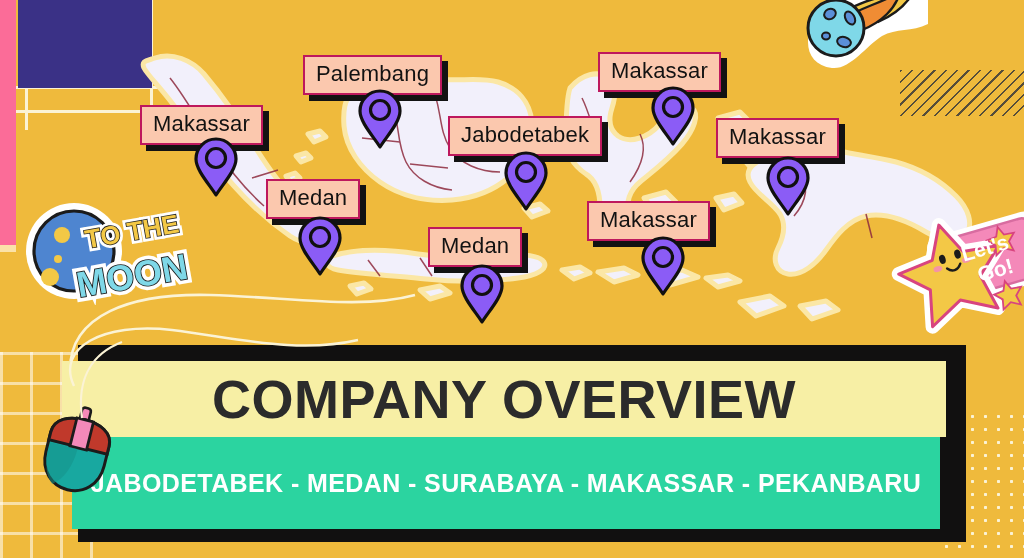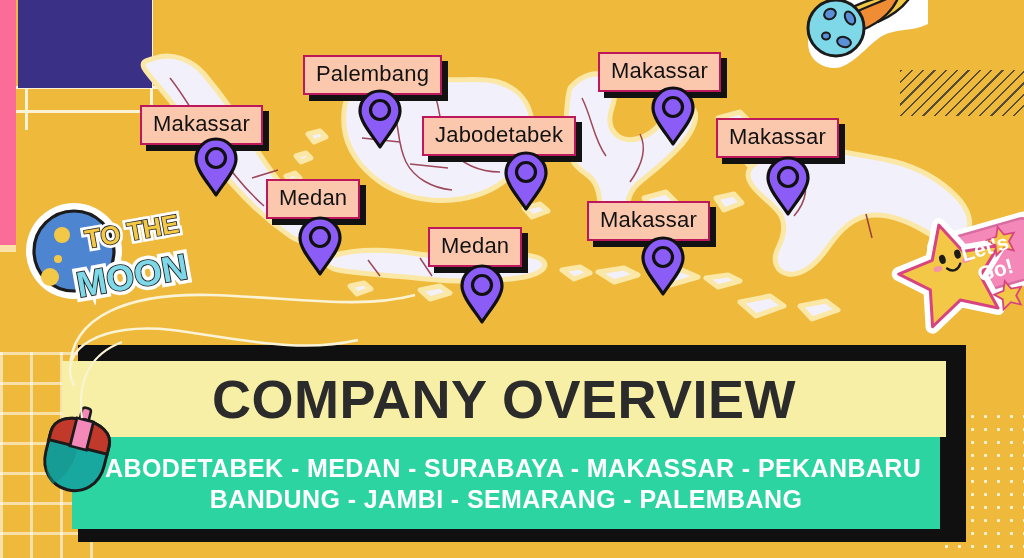--- a/index.html
+++ b/index.html
@@ -240,21 +240,21 @@
       <div class="clabel" style="left: 303px; top: 55px;">Palembang</div>
       <svg class="pin" viewBox="0 0 46 62" style="left: 357px; top: 88px;">
         <path d="M23,3 C34,3 43,12 43,23 C43,34 30,48 23,59 C16,48 3,34 3,23 C3,12 12,3 23,3 Z" fill="#8B5CF6" stroke="#111010" stroke-width="3.2" stroke-linejoin="round"></path>
         <circle cx="23" cy="22" r="9.5" fill="none" stroke="#111010" stroke-width="3.2"></circle>
       </svg>
       <div class="clabel" style="left: 266px; top: 179px;">Medan</div>
       <svg class="pin" viewBox="0 0 46 62" style="left: 297px; top: 215px;">
         <path d="M23,3 C34,3 43,12 43,23 C43,34 30,48 23,59 C16,48 3,34 3,23 C3,12 12,3 23,3 Z" fill="#8B5CF6" stroke="#111010" stroke-width="3.2" stroke-linejoin="round"></path>
         <circle cx="23" cy="22" r="9.5" fill="none" stroke="#111010" stroke-width="3.2"></circle>
       </svg>
-      <div class="clabel" style="left: 422px; top: 116px;">Jabodetabek</div>
+      <div class="clabel" style="left: 448px; top: 116px;">Jabodetabek</div>
       <svg class="pin" viewBox="0 0 46 62" style="left: 503px; top: 150px;">
         <path d="M23,3 C34,3 43,12 43,23 C43,34 30,48 23,59 C16,48 3,34 3,23 C3,12 12,3 23,3 Z" fill="#8B5CF6" stroke="#111010" stroke-width="3.2" stroke-linejoin="round"></path>
         <circle cx="23" cy="22" r="9.5" fill="none" stroke="#111010" stroke-width="3.2"></circle>
       </svg>
       <div class="clabel" style="left: 428px; top: 227px;">Medan</div>
       <svg class="pin" viewBox="0 0 46 62" style="left: 459px; top: 263px;">
         <path d="M23,3 C34,3 43,12 43,23 C43,34 30,48 23,59 C16,48 3,34 3,23 C3,12 12,3 23,3 Z" fill="#8B5CF6" stroke="#111010" stroke-width="3.2" stroke-linejoin="round"></path>
         <circle cx="23" cy="22" r="9.5" fill="none" stroke="#111010" stroke-width="3.2"></circle>
       </svg>
       <div class="clabel" style="left: 598px; top: 52px;">Makassar</div>
@@ -275,16 +275,15 @@
     </div>
 
   <div class="blk-black"></div>
   <div class="blk-yellow"></div>
   <div class="blk-teal"></div>
 
   <div class="title">COMPANY OVERVIEW</div>
 
   <div class="subwrap">
     <div>JABODETABEK - MEDAN - SURABAYA - MAKASSAR - PEKANBARU</div>
-    <div>BANDUNG - JAMBI - SEMARANG - PALEMBANG</div>
   </div>
 
 </div>
 
 </body></html>

